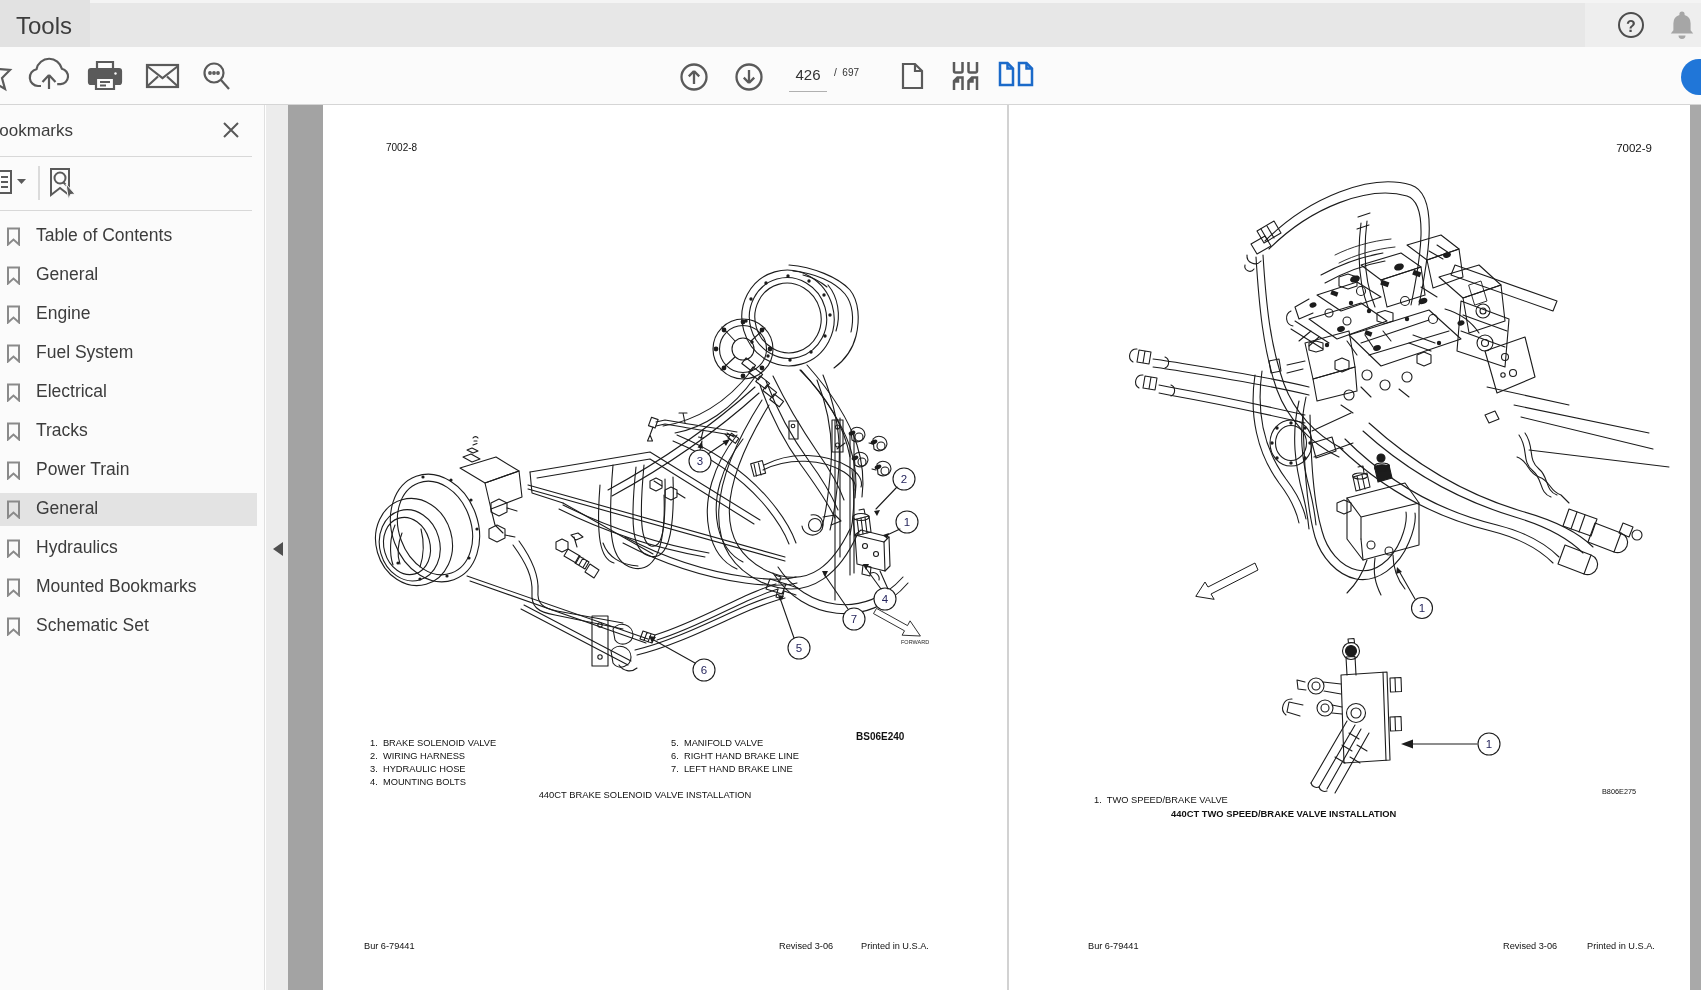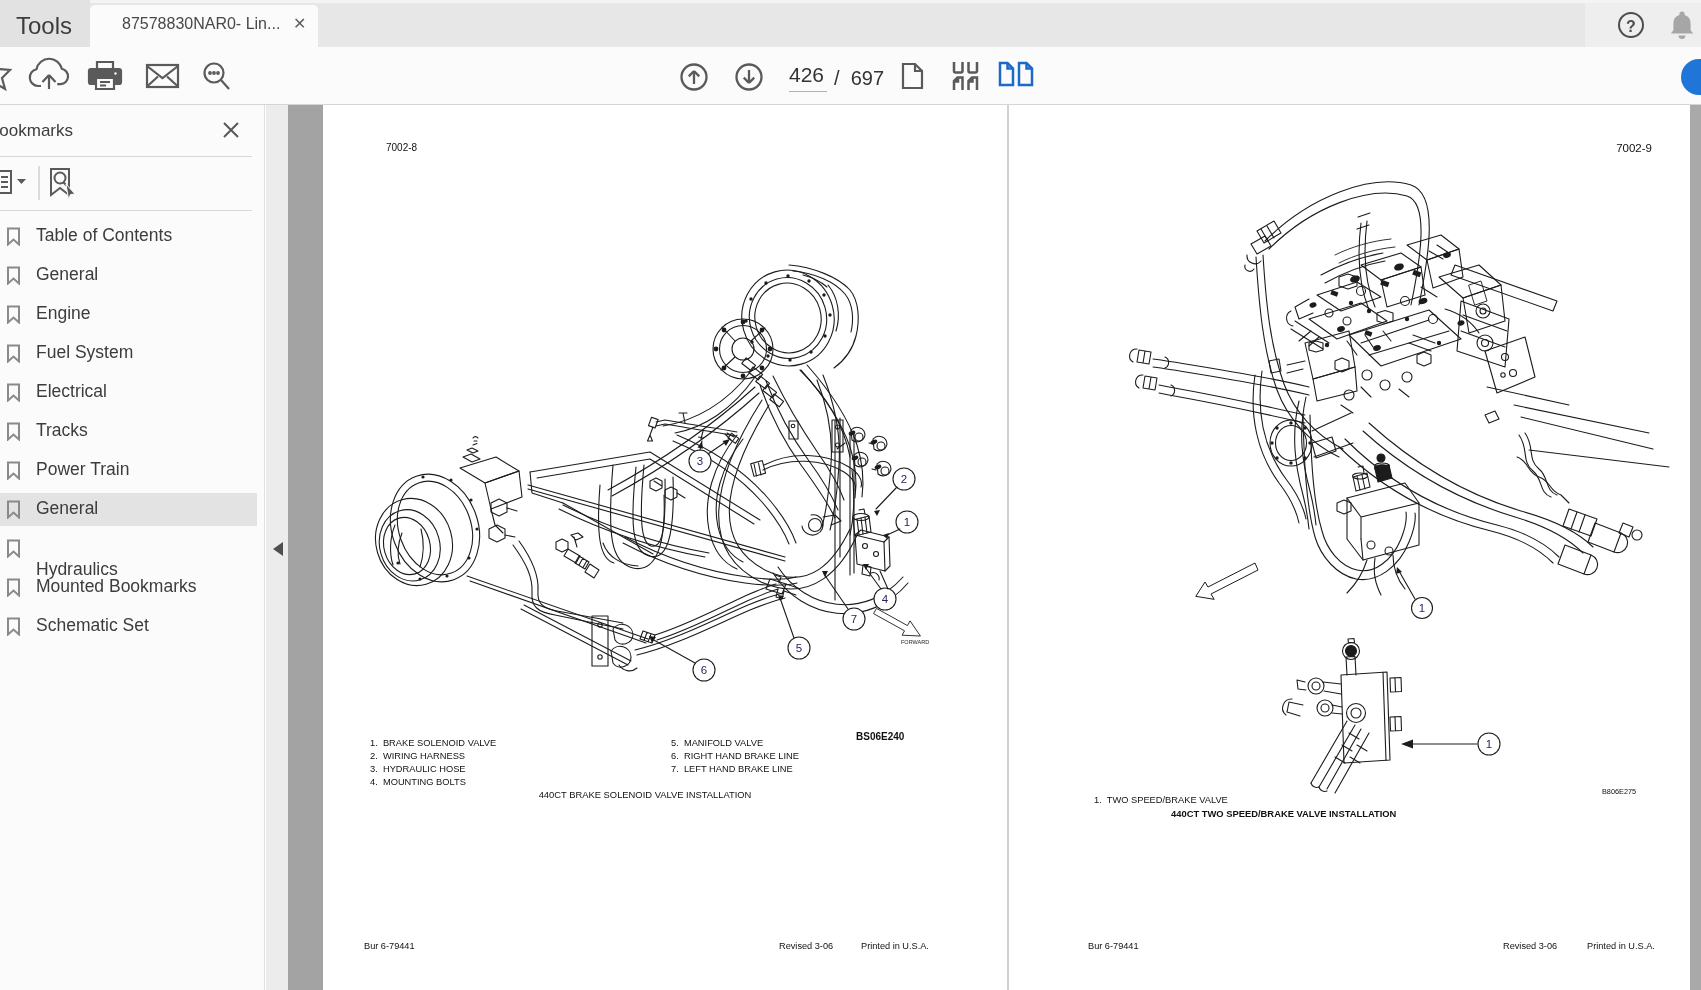--- a/index.html
+++ b/index.html
@@ -14,22 +14,22 @@
   #activetab { left:90px; top:5px; width:228px; height:42px; background:#fbfbfb;
     border-radius:5px 5px 0 0; }
   #tabtitle { left:32px; top:10px; font-size:16px; color:#484848; }
   #tabx { left:203px; top:9px; font-size:16px; color:#5f5f5f; }
   #qcirc { left:1618px; top:12px; width:26px; height:26px; border:2.4px solid #4d4d4d;
     border-radius:50%; color:#4d4d4d; font-size:16px; font-weight:bold;
     text-align:center; line-height:25px; }
   #toolbar { left:0; top:47px; width:1701px; height:58px; background:#fbfbfb;
     border-bottom:1px solid #d5d5d5; }
   #pgnum { left:789px; top:64px; width:38px; height:28px; border-bottom:1px solid #b0b0b0;
-    font-size:21px; color:#333; text-align:left; line-height:22px; }
-  #pgtot { left:834px; top:67px; font-size:20px; color:#333; }
+    font-size:15px; color:#333; text-align:center; line-height:22px; }
+  #pgtot { left:834px; top:67px; font-size:10px; color:#333; }
   #bluecirc { left:1681px; top:59px; width:36px; height:36px; border-radius:50%;
     background:#2076d8; }
   
   #sidebar { left:0; top:105px; width:265px; height:885px; background:#fbfbfb;
     border-right:1px solid #e0e0e0; }
   #bmhdr { left:-12px; top:121px; font-size:17px; color:#3d3d3d; }
   .sep { left:0; width:252px; height:1px; background:#d8d8d8; }
   #gutter { left:266px; top:105px; width:22px; height:885px; background:#ececec; }
   #band { left:288px; top:105px; width:35px; height:885px; background:#a3a3a3; }
   .bmrow { left:36px; font-size:17.5px; color:#3c3c3c; }
@@ -42,24 +42,20 @@
   .ptxt { position:absolute; color:#111; white-space:nowrap; }
 </style>
 </head>
 <body>
 <div id="root">
   <div id="tabbar" class="abs"></div>
   <div class="abs" style="left:0;top:0;width:1701px;height:3px;background:#f4f4f4"></div>
   <div class="abs" style="left:1585px;top:3px;width:116px;height:44px;background:#eeeeee"></div>
   <div id="toolstab" class="abs"></div>
   <div id="toolslbl" class="abs">Tools</div>
-  <div id="activetab" class="abs">
-    <div id="tabtitle" class="abs">87578830NAR0- Lin...</div>
-    <div id="tabx" class="abs">✕</div>
-  </div>
   <div id="qcirc" class="abs">?</div>
   <svg class="abs" id="bellic" style="left:1668px;top:9px" width="28" height="33" viewBox="0 0 28 33">
     <path d="M14 2.5 a2.6 2.6 0 0 1 2.6 2.6 l0 0.9 a8.6 8.6 0 0 1 6 8.2 l0 7 l2.6 3.4 l-22.4 0 l2.6 -3.4 l0 -7 a8.6 8.6 0 0 1 6 -8.2 l0 -0.9 a2.6 2.6 0 0 1 2.6 -2.6 z" fill="#a6a6a6"></path>
     <path d="M10.5 26.5 a3.5 3.5 0 0 0 7 0 z" fill="#a6a6a6"></path>
   </svg>
   <div id="toolbar" class="abs"></div>
   <svg class="abs" id="tbicons" style="left:0;top:47px" width="1701" height="58" viewBox="0 0 1701 58">
     <g fill="none" stroke="#5a5a5a" stroke-width="2">
 
       <path d="M-6 12 L-1 22 L10 23 L2 31 L5 42 L-5 36" stroke-width="2.2"></path>
@@ -168,21 +164,21 @@
         <path d="M2 1.5 h11 v16 l-5.5 -5 l-5.5 5 z" fill="none" stroke="#8a8a8a" stroke-width="2"></path>
       </svg>
       <div class="bmrow abs" style="top:459px">Power Train</div>
       <svg class="abs" style="left:6px;top:500px" width="15" height="19" viewBox="0 0 15 19">
         <path d="M2 1.5 h11 v16 l-5.5 -5 l-5.5 5 z" fill="none" stroke="#8a8a8a" stroke-width="2"></path>
       </svg>
       <div class="bmrow abs" style="top:498px">General</div>
       <svg class="abs" style="left:6px;top:539px" width="15" height="19" viewBox="0 0 15 19">
         <path d="M2 1.5 h11 v16 l-5.5 -5 l-5.5 5 z" fill="none" stroke="#8a8a8a" stroke-width="2"></path>
       </svg>
-      <div class="bmrow abs" style="top:559px">Hydraulics</div>
+      <div class="bmrow abs" style="top:537px">Hydraulics</div>
       <svg class="abs" style="left:6px;top:578px" width="15" height="19" viewBox="0 0 15 19">
         <path d="M2 1.5 h11 v16 l-5.5 -5 l-5.5 5 z" fill="none" stroke="#8a8a8a" stroke-width="2"></path>
       </svg>
       <div class="bmrow abs" style="top:576px">Mounted Bookmarks</div>
       <svg class="abs" style="left:6px;top:617px" width="15" height="19" viewBox="0 0 15 19">
         <path d="M2 1.5 h11 v16 l-5.5 -5 l-5.5 5 z" fill="none" stroke="#8a8a8a" stroke-width="2"></path>
       </svg>
       <div class="bmrow abs" style="top:615px">Schematic Set</div>
     </div>
   <div id="gutter" class="abs"></div>

